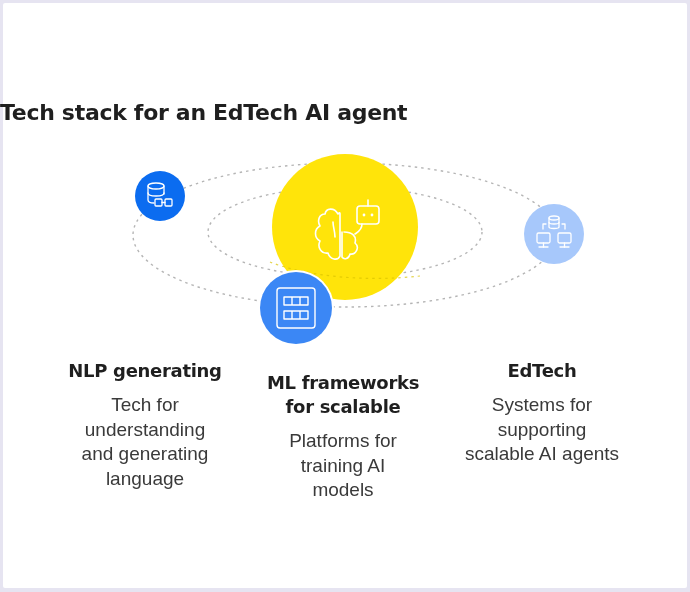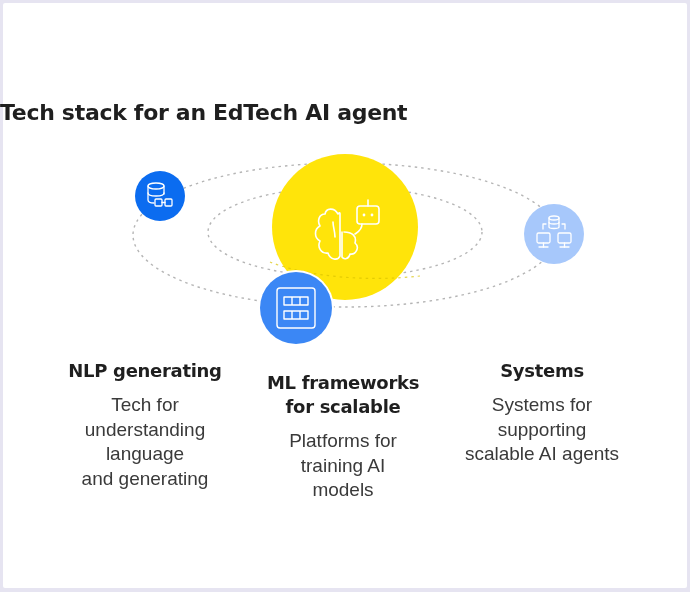--- a/index.html
+++ b/index.html
@@ -140,39 +140,39 @@
   </g>
 </svg>
 
 <div class="col col1">
   <div class="head">
     <div>NLP generating</div>
   </div>
   <div class="desc">
     <div>Tech for</div>
     <div>understanding</div>
+    <div>and generating</div>
     <div>language</div>
-    <div>and generating</div>
   </div>
 </div>
 
 <div class="col col2">
   <div class="head">
     <div>ML frameworks</div>
     <div>for scalable</div>
   </div>
   <div class="desc">
     <div>Platforms for</div>
     <div>training AI</div>
     <div>models</div>
   </div>
 </div>
 
 <div class="col col3">
   <div class="head">
-    <div>Systems</div>
+    <div>EdTech</div>
   </div>
   <div class="desc">
     <div>Systems for</div>
     <div>supporting</div>
     <div>scalable AI agents</div>
   </div>
 </div>
 
 </body></html>

